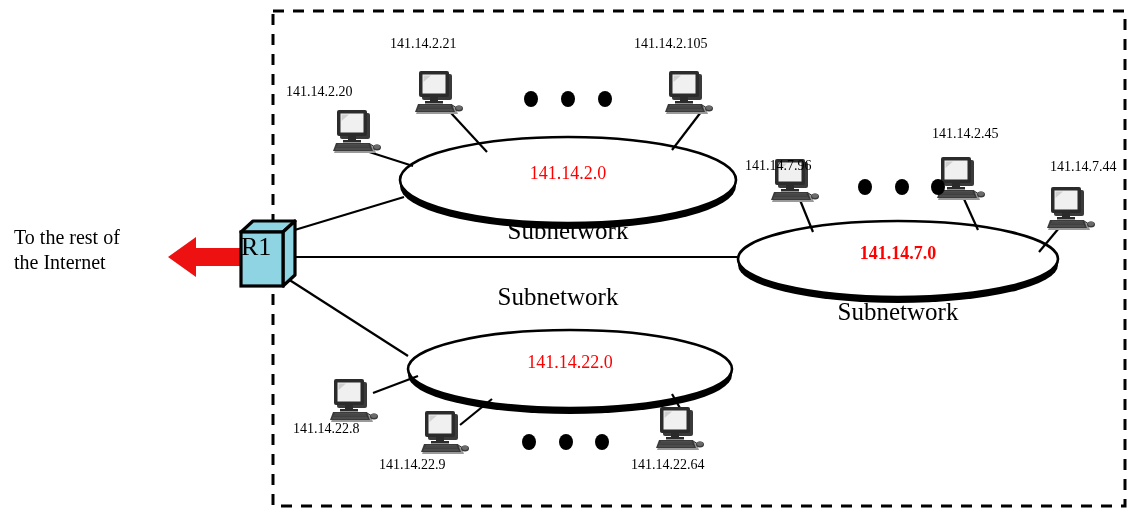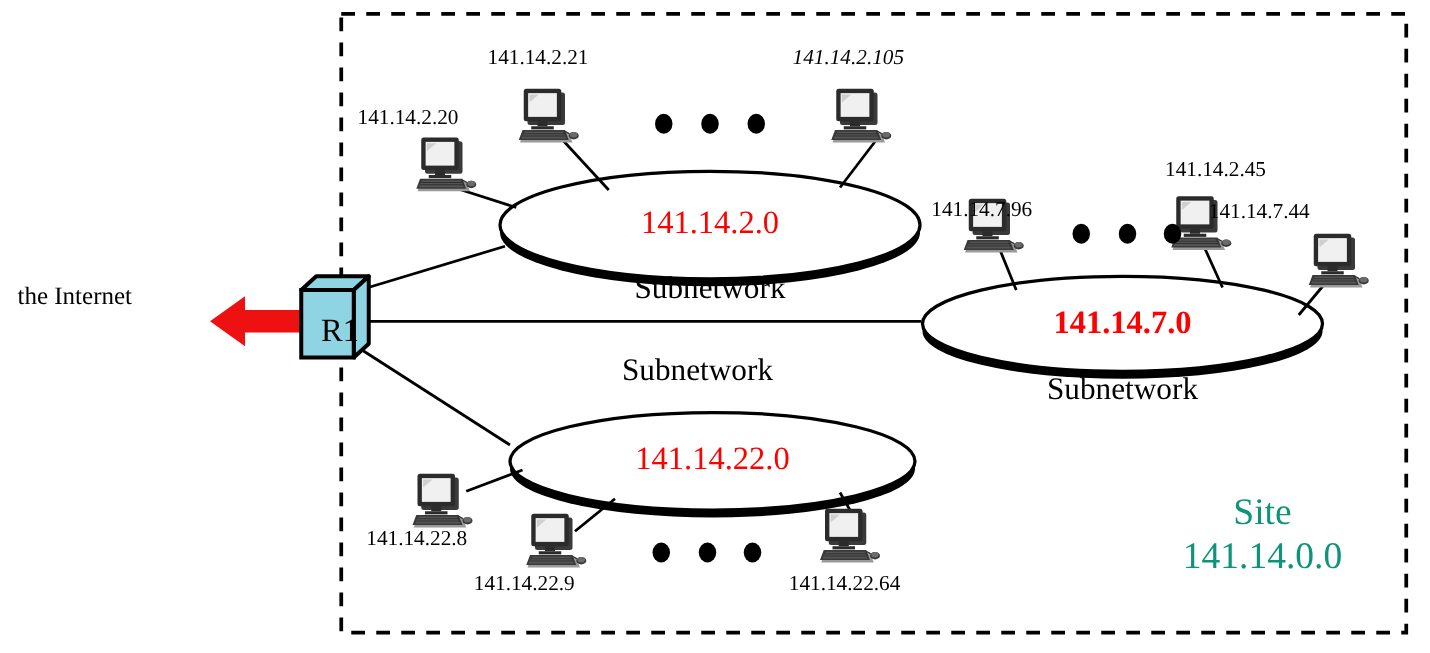--- a/index.html
+++ b/index.html
@@ -1,21 +1,21 @@
 <!DOCTYPE html>
 <html><head>
 <meta charset="utf-8">
 <style>
   html,body{margin:0;padding:0;background:#ffffff;}
   body{font-family:"Liberation Serif", serif;}
   #stage{position:relative;width:1144px;height:522px;background:#fff;overflow:hidden;}
   #stage svg{position:absolute;left:0;top:0;}
   .lbl{position:absolute;font-family:"Liberation Serif", serif;color:#000;white-space:nowrap;}
-  .host-lbl{font-size:17px;}
-  .net-id{font-size:26px;color:#ff0000;}
+  .host-lbl{font-size:14px;}
+  .net-id{font-size:18px;color:#ff0000;}
   .subnet-lbl{font-size:25px;}
   .site-lbl{font-size:30px;color:#0d9479;text-align:center;line-height:1.18;}
   .internet-lbl{font-size:20px;line-height:1.25;}
   .router-lbl{font-size:26px;}
 </style>
 </head>
 <body>
 
 <div id="stage">
 
@@ -136,41 +136,38 @@
 
       <path d="M241 232 L253 221 L295 221 L283 232 Z" fill="#8ed4e3" stroke="#000" stroke-width="3.2" stroke-linejoin="round"></path>
 
       <path d="M283 232 L295 221 L295 275 L283 286 Z" fill="#8ed4e3" stroke="#000" stroke-width="3.2" stroke-linejoin="round"></path>
 
       <rect x="241" y="232" width="42" height="54" fill="#8ed4e3" stroke="#000" stroke-width="3.2"></rect>
     </g>
   </svg>
 
   <div class="lbl internet-lbl" style="left:14px;top:225px;">
+    <div>To the rest of</div>
     <div>the Internet</div>
   </div>
 
-  <div class="lbl router-lbl" style="left:241px;top:250px;width:62px;text-align:center;">R1</div>
+  <div class="lbl router-lbl" style="left:241px;top:232px;width:62px;text-align:left;">R1</div>
 
   <div class="lbl net-id" style="left:568px;top:163px;transform:translateX(-50%);">141.14.2.0</div>
   <div class="lbl subnet-lbl" style="left:568px;top:217px;transform:translateX(-50%);">Subnetwork</div>
   <div class="lbl host-lbl" style="left:286px;top:84px;">141.14.2.20</div>
   <div class="lbl host-lbl" style="left:390px;top:36px;">141.14.2.21</div>
-  <div class="lbl host-lbl" style="left:634px;top:36px;font-style:italic;">141.14.2.105</div>
+  <div class="lbl host-lbl" style="left:634px;top:36px;">141.14.2.105</div>
 
   <div class="lbl net-id" style="left:898px;top:243px;transform:translateX(-50%);font-weight:bold;">141.14.7.0</div>
   <div class="lbl subnet-lbl" style="left:898px;top:298px;transform:translateX(-50%);">Subnetwork</div>
   <div class="lbl host-lbl" style="left:745px;top:131px;margin-top:27px;">141.14.7.96</div>
   <div class="lbl host-lbl" style="left:932px;top:126px;">141.14.2.45</div>
-  <div class="lbl host-lbl" style="left:967px;top:159px;">141.14.7.44</div>
+  <div class="lbl host-lbl" style="left:1050px;top:159px;">141.14.7.44</div>
 
   <div class="lbl net-id" style="left:570px;top:352px;transform:translateX(-50%);">141.14.22.0</div>
   <div class="lbl subnet-lbl" style="left:558px;top:283px;transform:translateX(-50%);">Subnetwork</div>
   <div class="lbl host-lbl" style="left:293px;top:421px;">141.14.22.8</div>
   <div class="lbl host-lbl" style="left:379px;top:457px;">141.14.22.9</div>
   <div class="lbl host-lbl" style="left:631px;top:457px;text-align:center;">141.14.22.64</div>
 
-  <div class="lbl site-lbl" style="left:1010px;top:392px;transform:translateX(-50%);">
-    <div>Site</div>
-    <div>141.14.0.0</div>
-  </div>
 
 </div>
 
 </body></html>

